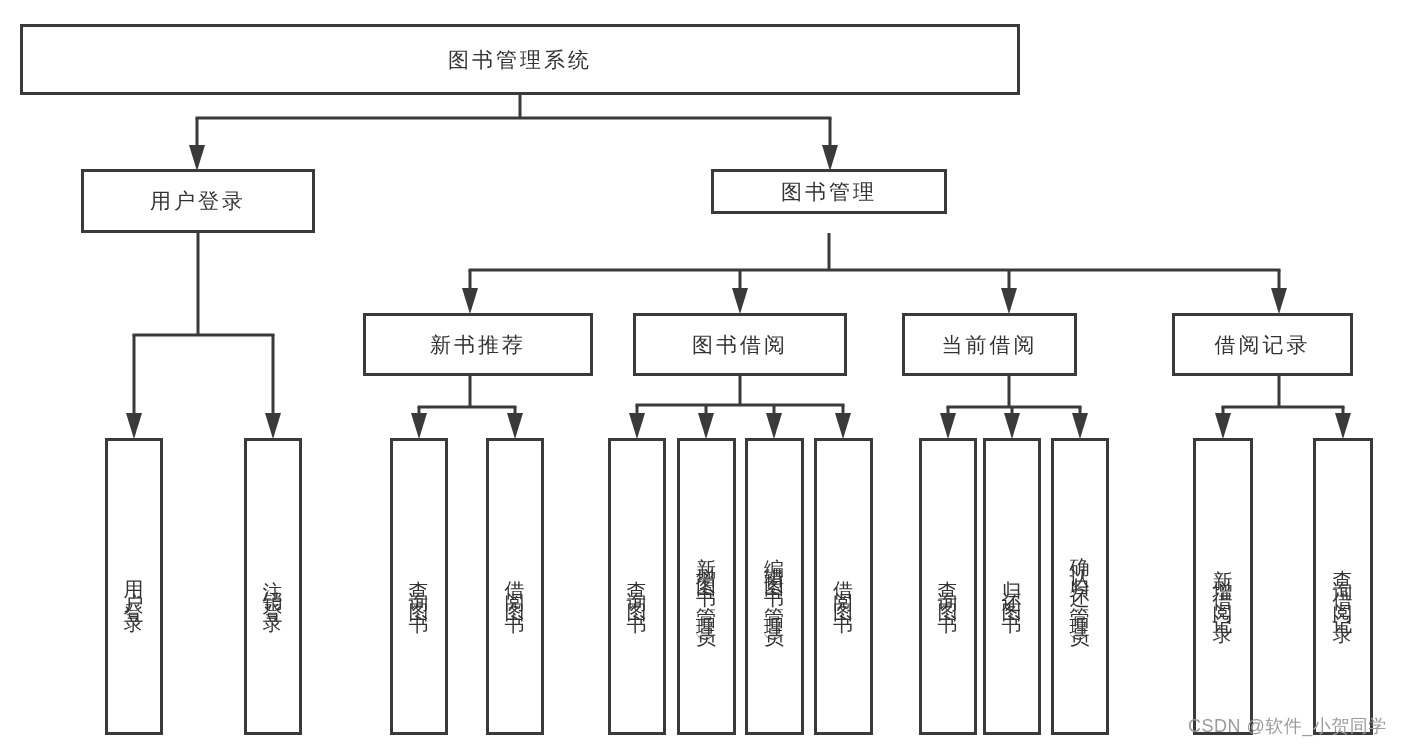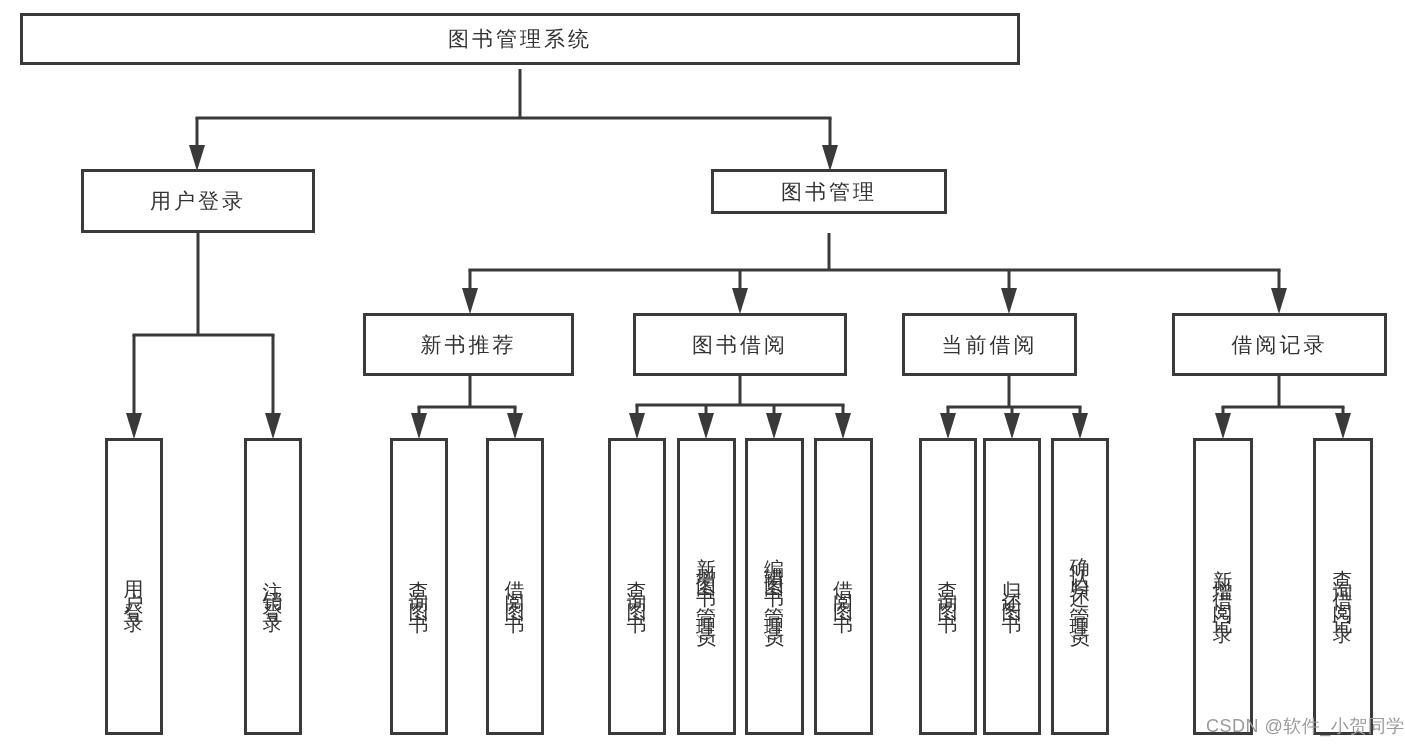--- a/index.html
+++ b/index.html
@@ -37,21 +37,20 @@
   }
   .vbox .vtext.long{letter-spacing:10px;}
   #watermark{
     position:absolute;
     left:1188px;top:714px;
     font-size:18px;
     letter-spacing:0.5px;
     color:#9b9b9b;
     white-space:nowrap;
     z-index:5;
-    margin-left:18px;
   }
 </style>
 </head>
 <body>
 
 <div id="canvas">
 
   <svg id="wires" width="1405" height="747" viewBox="0 0 1405 747">
       <line x1="520" y1="69" x2="520" y2="118" stroke="#3a3a3a" stroke-width="3"></line>
       <line x1="195.5" y1="118" x2="831.5" y2="118" stroke="#3a3a3a" stroke-width="3"></line>
@@ -100,41 +99,41 @@
       <line x1="1080" y1="407" x2="1080" y2="416" stroke="#3a3a3a" stroke-width="3"></line>
       <polygon points="1080,439 1072,413 1088,413" fill="#3a3a3a"></polygon>
       <line x1="1279" y1="376" x2="1279" y2="407" stroke="#3a3a3a" stroke-width="3"></line>
       <line x1="1221.5" y1="407" x2="1344.5" y2="407" stroke="#3a3a3a" stroke-width="3"></line>
       <line x1="1223" y1="407" x2="1223" y2="416" stroke="#3a3a3a" stroke-width="3"></line>
       <polygon points="1223,439 1215,413 1231,413" fill="#3a3a3a"></polygon>
       <line x1="1343" y1="407" x2="1343" y2="416" stroke="#3a3a3a" stroke-width="3"></line>
       <polygon points="1343,439 1335,413 1351,413" fill="#3a3a3a"></polygon>
     </svg>
 
-  <div class="box hbox" style="left:20px;top:13px;width:1000px;height:52px">
+  <div class="box hbox" style="left:20px;top:24px;width:1000px;height:71px">
     <span>图书管理系统</span>
   </div>
 
   <div class="box hbox" style="left:81px;top:169px;width:234px;height:64px">
     <span>用户登录</span>
   </div>
   <div class="box hbox" style="left:711px;top:169px;width:236px;height:45px">
     <span>图书管理</span>
   </div>
 
-  <div class="box hbox" style="left:363px;top:313px;width:211px;height:63px">
+  <div class="box hbox" style="left:363px;top:313px;width:230px;height:63px">
     <span>新书推荐</span>
   </div>
   <div class="box hbox" style="left:633px;top:313px;width:214px;height:63px">
     <span>图书借阅</span>
   </div>
   <div class="box hbox" style="left:902px;top:313px;width:175px;height:63px">
     <span>当前借阅</span>
   </div>
-  <div class="box hbox" style="left:1172px;top:313px;width:215px;height:63px">
+  <div class="box hbox" style="left:1172px;top:313px;width:181px;height:63px">
     <span>借阅记录</span>
   </div>
 
   <div class="box vbox" style="left:105px;top:438px;width:58px;height:297px">
     <span class="vtext">用户登录</span>
   </div>
   <div class="box vbox" style="left:244px;top:438px;width:58px;height:297px">
     <span class="vtext">注销登录</span>
   </div>
 

